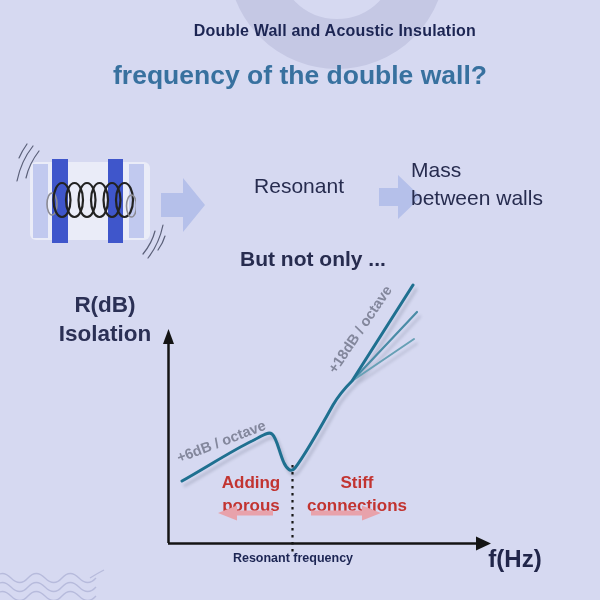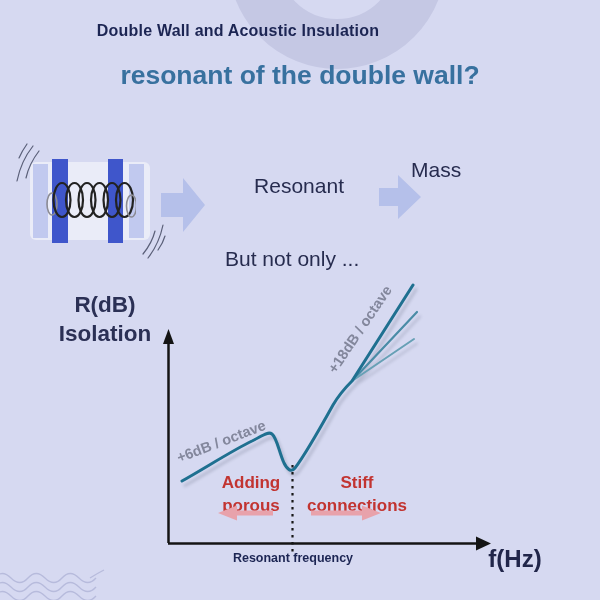--- a/index.html
+++ b/index.html
@@ -5,21 +5,21 @@
   html,body{margin:0;padding:0;}
   body{
     width:600px;height:600px;position:relative;overflow:hidden;
     background:var(--bg,#d6d9f1);
     font-family:"Liberation Sans", sans-serif;
   }
   .abs{position:absolute;}
   svg{display:block;}
   
   .kicker{
-    top:22px;left:0;width:476px;text-align:center;
+    top:22px;left:0;width:476px;text-align:right;
     font-size:16px;font-weight:bold;color:var(--title-navy,#1c2553);
     letter-spacing:.2px;
   }
   .heading{
     top:59px;left:30px;width:540px;text-align:center;
     font-size:26.5px;font-weight:bold;line-height:33px;
     color:var(--heading-blue,#38719f);
   }
   
   .wall-box{
@@ -31,21 +31,21 @@
   .bar.dark{background:var(--wall-dark,#3f56cb);top:-3px;height:84px;width:16px;}
   .bar.l1{left:3px;} .bar.d1{left:22px;} .bar.d2{left:78px;width:15px;} .bar.l2{left:99px;}
   .spring-svg{position:absolute;left:14px;top:8px;}
   .spring-loop{fill:none;stroke:var(--spring,#222222);stroke-width:2.2px;}
   .spring-end{fill:none;stroke:#8b8b93;stroke-width:1.6px;}
   
   .flow-arrow polygon{fill:var(--flow-arrow,#b5c0ea);}
   .step{color:var(--body-navy,#272c4f);font-size:21px;}
   .step1{left:220px;top:171px;width:124px;text-align:right;line-height:30px;}
   .step2{left:411px;top:156px;width:160px;text-align:left;line-height:27.5px;}
-  .note{left:225px;top:247px;font-size:21px;font-weight:normal;color:var(--body-navy,#272c4f);}
+  .note{left:240px;top:247px;font-size:21px;font-weight:bold;color:var(--body-navy,#272c4f);}
   
   .layer{left:0;top:0;pointer-events:none;}
   .axis{stroke:var(--axis-black,#141414);stroke-width:2.5px;fill:none;}
   .axis-head{fill:var(--axis-black,#141414);}
   .curve{fill:none;stroke:var(--curve-teal,#1f7090);stroke-width:3px;stroke-linecap:round;}
   .branch1{fill:none;stroke:var(--branch-teal-1,#4a8ca6);stroke-width:2.2px;stroke-linecap:round;}
   .branch2{fill:none;stroke:var(--branch-teal-2,#67a0b5);stroke-width:2px;stroke-linecap:round;}
   .shadow{opacity:.45;}
   .shadow .curve,.shadow .branch1,.shadow .branch2{stroke:#8f94ab;}
   .slope-label{fill:var(--slope-gray,#83879c);font-size:14.5px;font-weight:600;text-anchor:middle;}
@@ -62,21 +62,21 @@
 </style>
 </head>
 <body>
 
 <svg class="abs" style="left:0;top:0;" width="600" height="80" viewBox="0 0 600 80">
   <circle class="ring-c" cx="337" cy="-40" r="84"></circle>
 </svg>
 
 <div class="abs kicker">Double Wall and Acoustic Insulation</div>
 <div class="abs heading">
-  <div>resonant of the double wall?</div>
+  <div>frequency of the double wall?</div>
 </div>
 
 <div class="abs wall-box">
   <div class="bar light l1"></div>
   <div class="bar dark d1"></div>
   <div class="bar dark d2"></div>
   <div class="bar light l2"></div>
   <svg class="spring-svg" width="92" height="60" viewBox="0 0 92 60">
     <ellipse class="spring-end" cx="8" cy="34" rx="5" ry="11"></ellipse>
     <ellipse class="spring-loop" cx="18" cy="30" rx="8.5" ry="17"></ellipse>
@@ -94,20 +94,21 @@
 </svg>
 <svg class="abs flow-arrow" style="left:379px;top:175px;" width="42" height="44" viewBox="0 0 42 44">
   <polygon points="0,13 19,13 19,0 42,22 19,44 19,31 0,31"></polygon>
 </svg>
 
 <div class="abs step step1">
   <div>Resonant</div>
 </div>
 <div class="abs step step2">
   <div>Mass</div>
+  <div>between walls</div>
 </div>
 <div class="abs note">But not only ...</div>
 
 <svg class="abs layer" width="600" height="600" viewBox="0 0 600 600">
 
   <g>
     <path class="vib" d="M33,146 q-12,15 -16,35"></path>
     <path class="vib" d="M39,151 q-10,13 -13,27"></path>
     <path class="vib" d="M27,144 q-5,7 -8,14"></path>
   </g>

